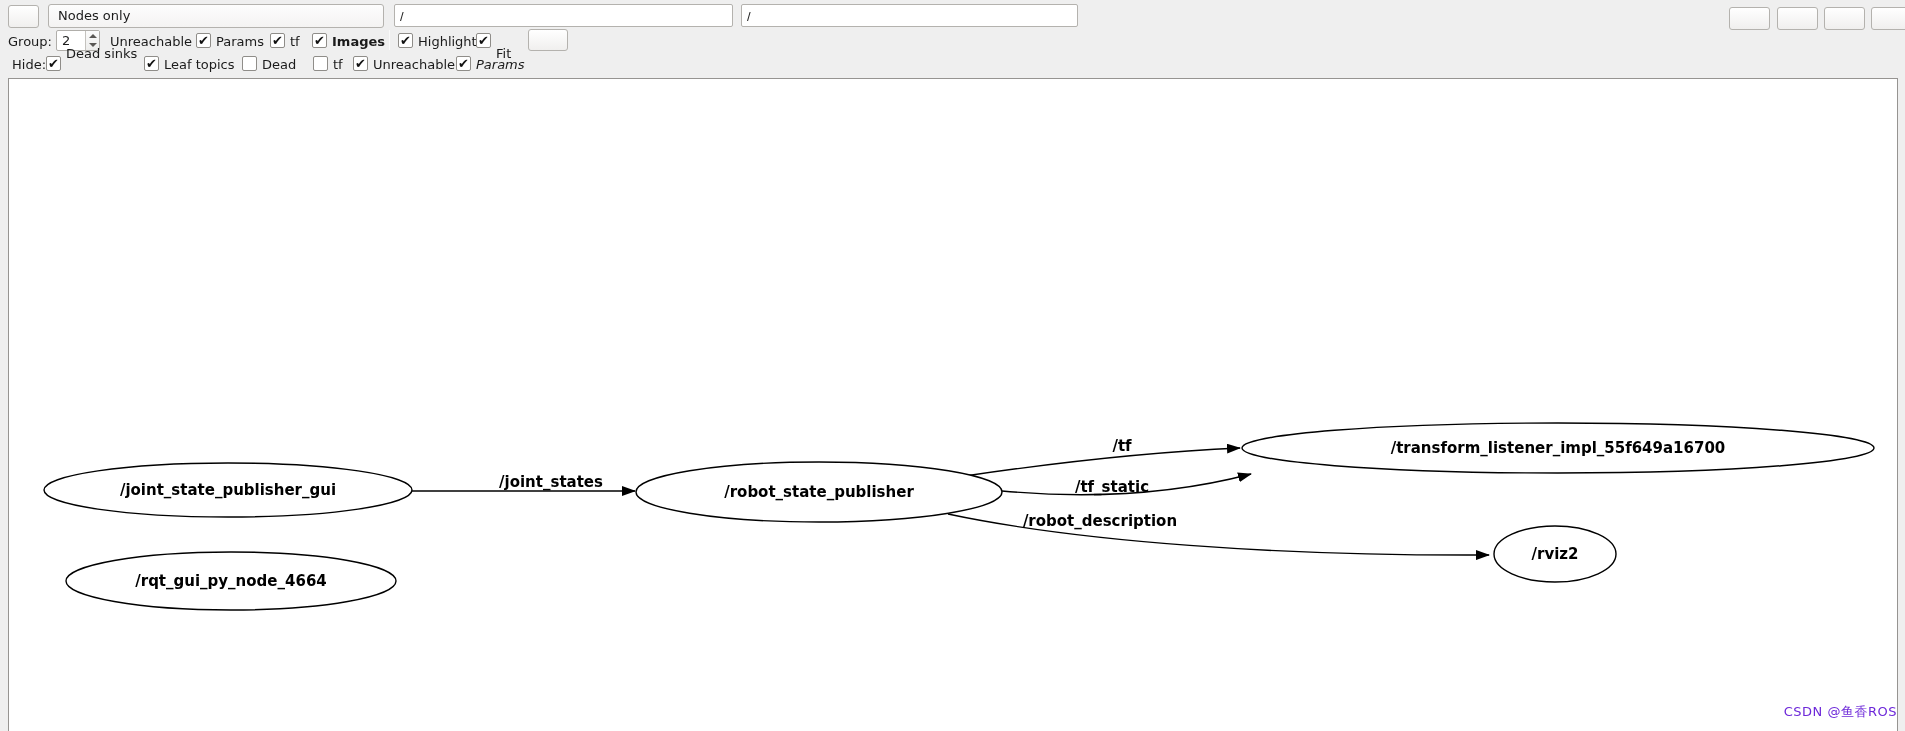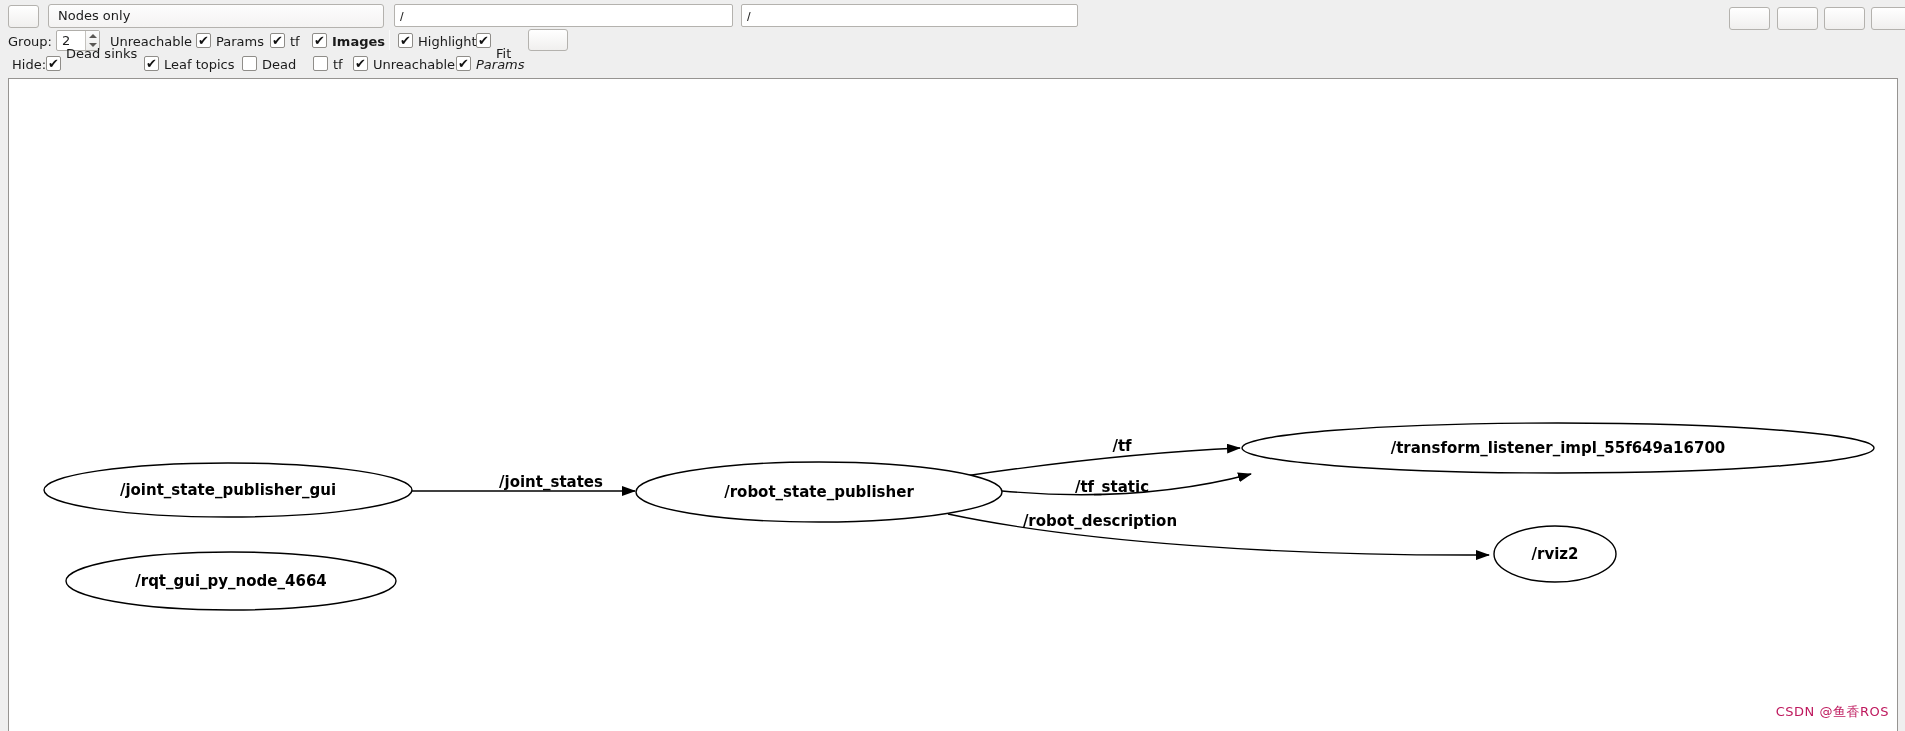--- a/index.html
+++ b/index.html
@@ -56,21 +56,21 @@
   .spin-down { bottom:3px; border-top:4px solid #5a5855; }
   .vsep { position:absolute; left:389px; top:30px; width:1px; height:20px; background:#b8b6b2; border-right:1px solid #fafafa; }
 
   
   .canvas {
     position:absolute; left:8px; top:78px; width:1890px; height:660px;
     background:#ffffff; border:1px solid #969491;
   }
   svg.graph { position:absolute; left:0; top:0; width:1905px; height:731px; }
   .watermark {
-    position:absolute; right:16px; bottom:10px; color:#be185d;
+    position:absolute; right:8px; bottom:10px; color:#6d28d9;
     font-size:13px; letter-spacing:0.5px;
   }
 </style>
 </head>
 <body>
 
 <div class="app">
 
   <div class="tb-btn" style="left:8px;top:5px;width:31px;height:23px;"></div>
 

